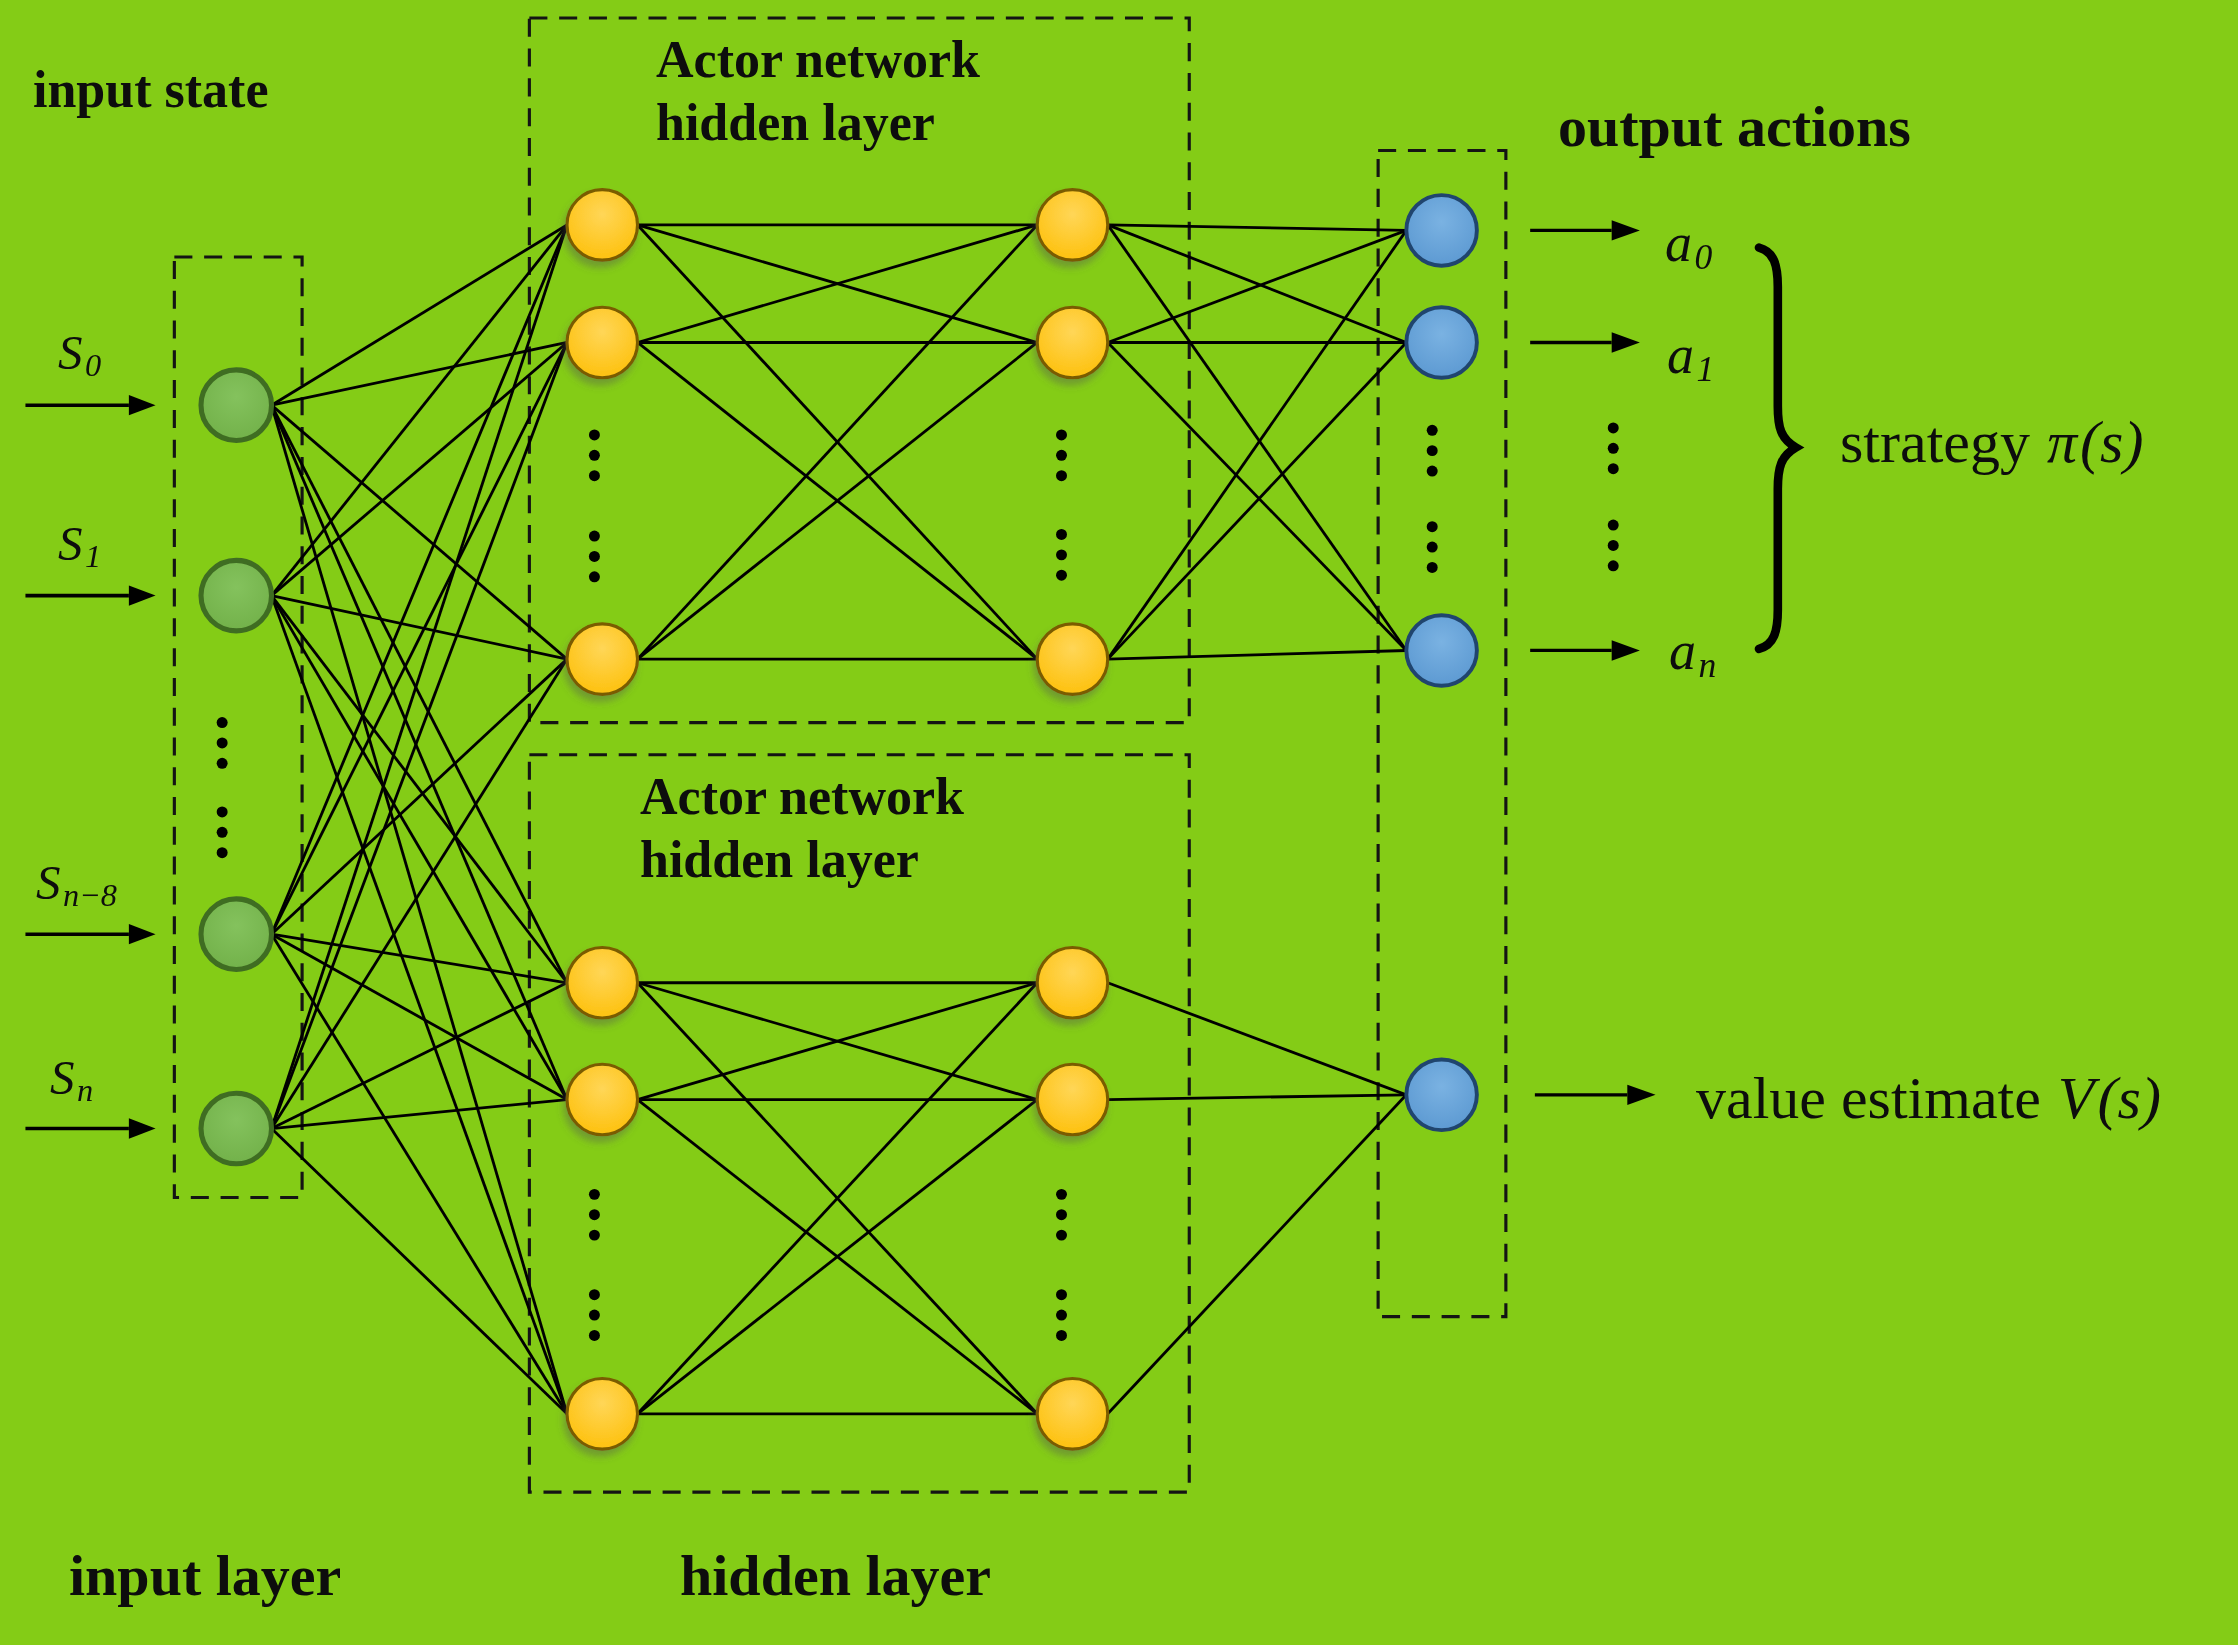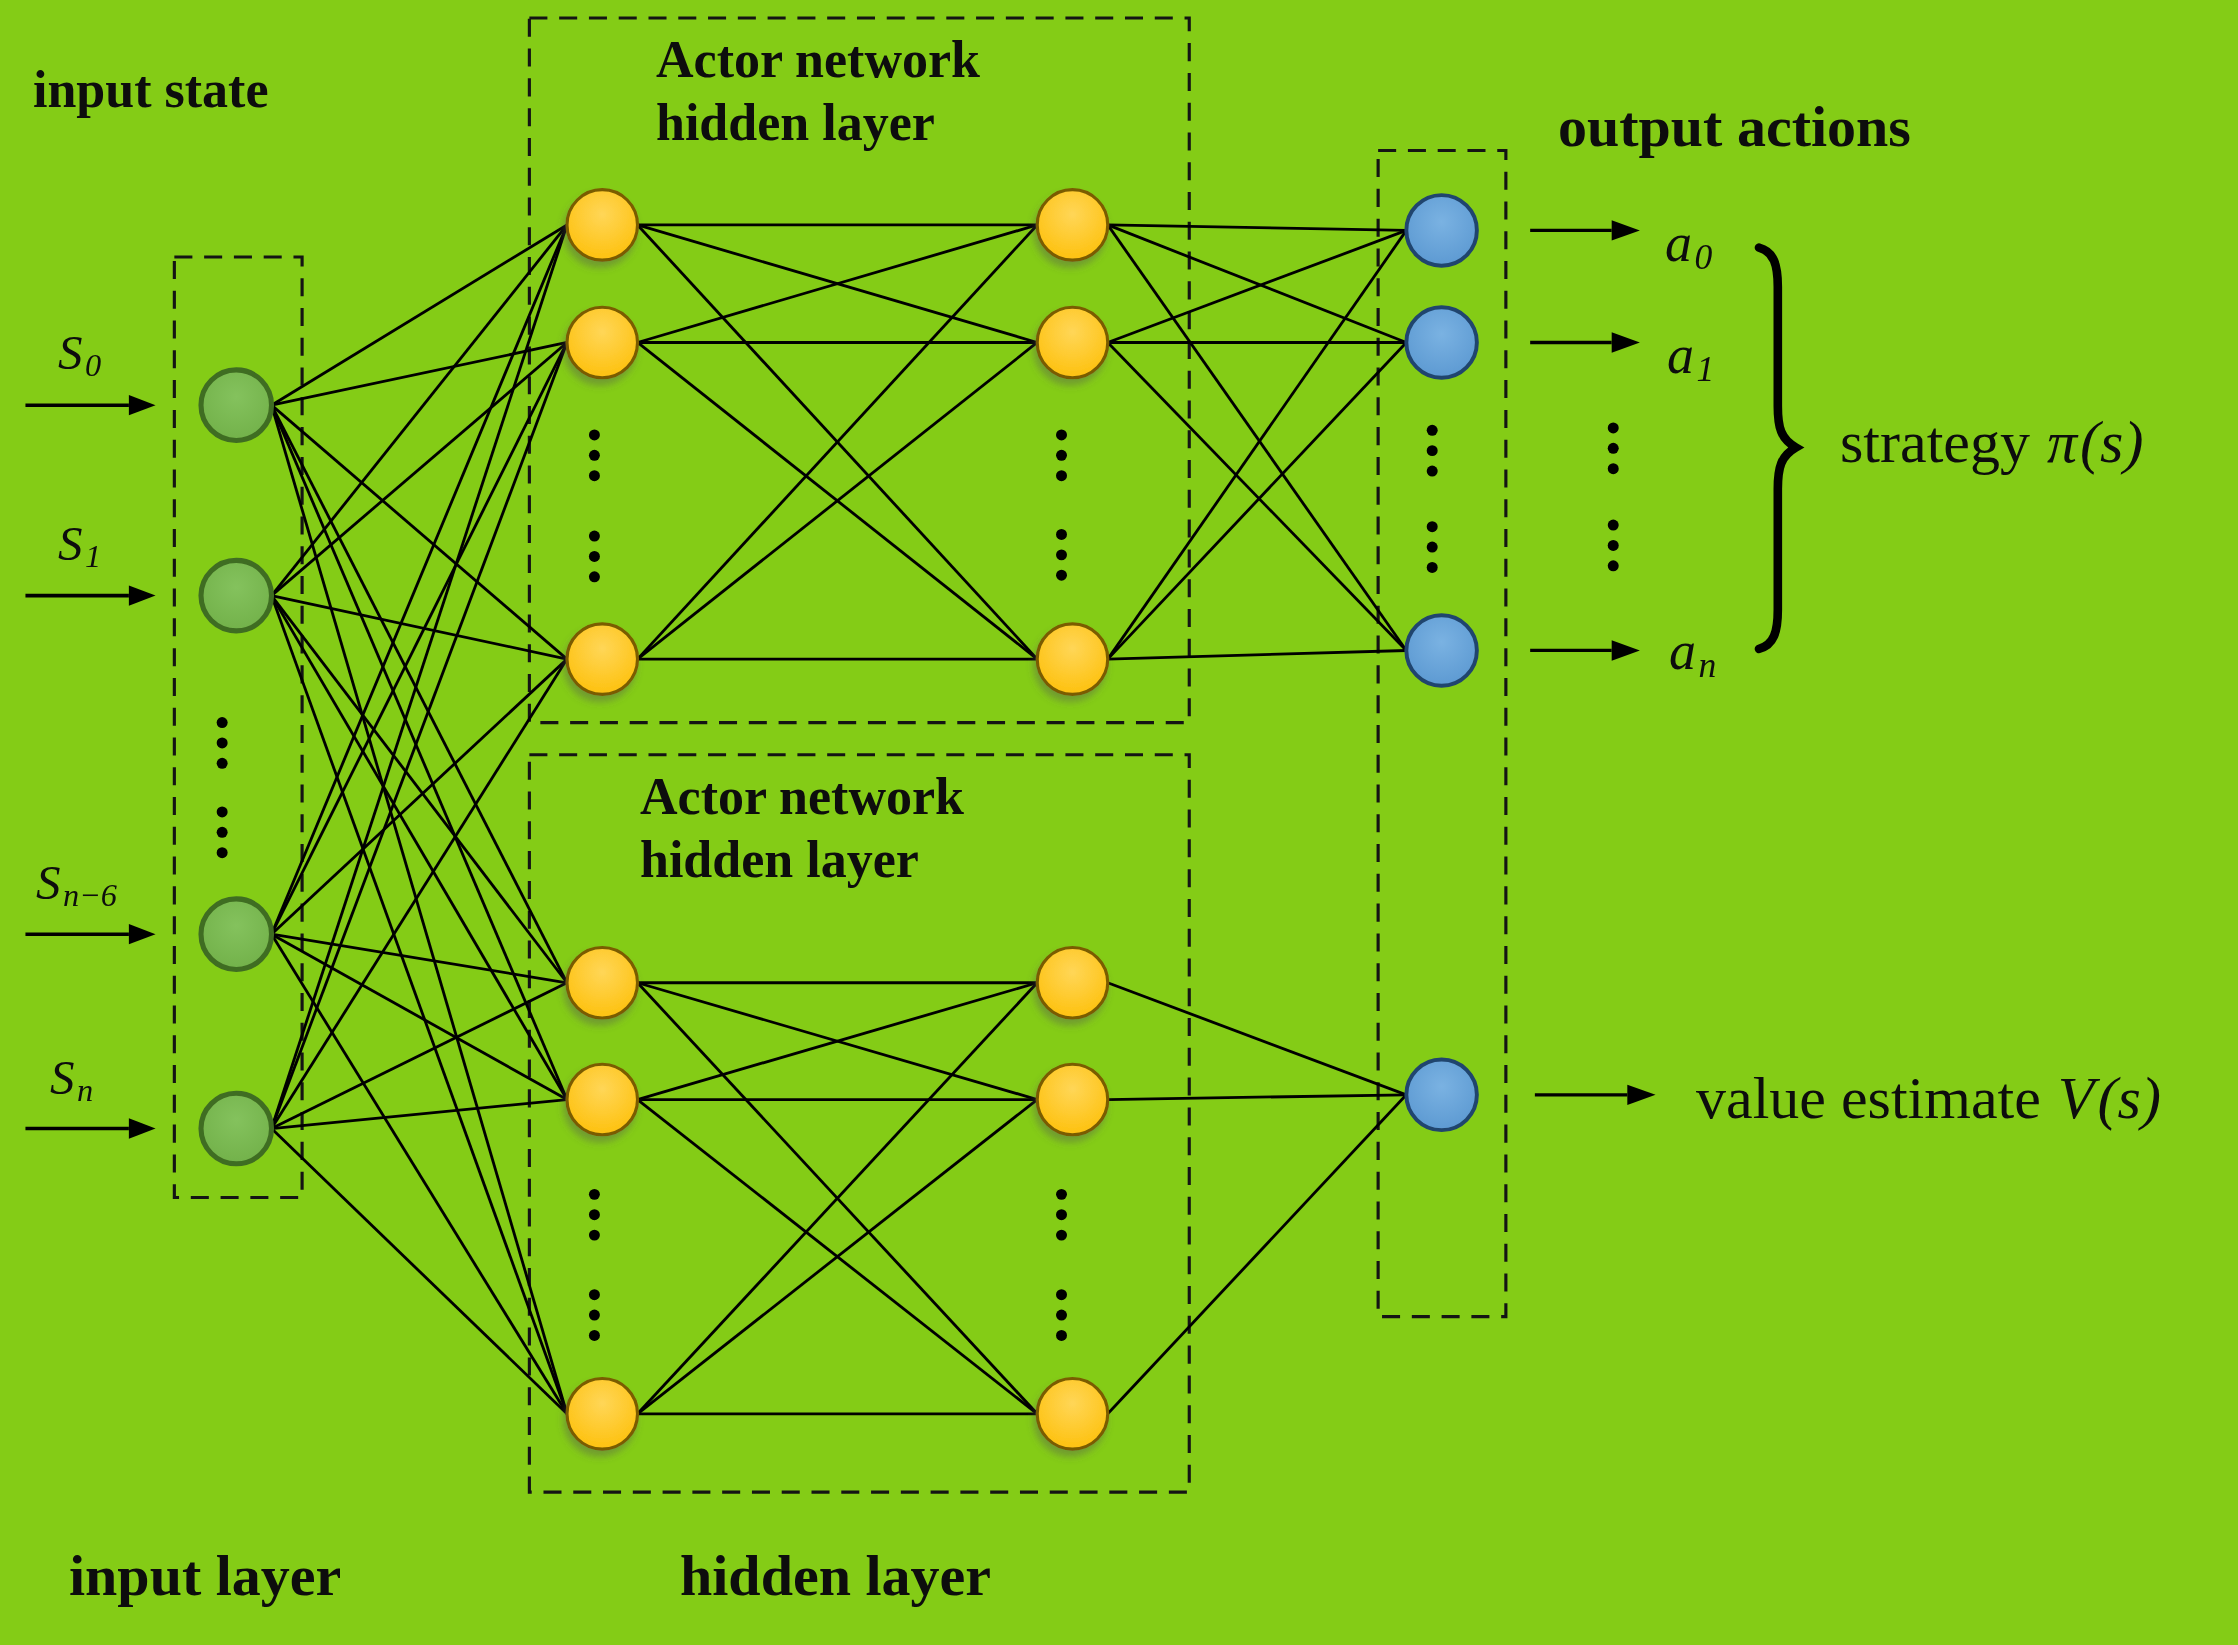--- a/index.html
+++ b/index.html
@@ -198,21 +198,21 @@
   <div class="title t74" style="left:69px;top:1541px;">input layer</div>
   <div class="title t74" style="left:680px;top:1541px;">hidden layer</div>
 
   <div class="math m62" style="left:58px;top:328px;">
     <span>S</span><span class="sub">0</span>
   </div>
   <div class="math m62" style="left:58px;top:519px;">
     <span>S</span><span class="sub">1</span>
   </div>
   <div class="math m62" style="left:36px;top:858px;">
-    <span>S</span><span class="sub">n−6</span>
+    <span>S</span><span class="sub">n−8</span>
   </div>
   <div class="math m62" style="left:50px;top:1053px;">
     <span>S</span><span class="sub">n</span>
   </div>
 
   <div class="math m64" style="left:1657px;top:216px;">
     <span>a</span><span class="sub">0</span>
   </div>
   <div class="math m64" style="left:1659px;top:328px;">
     <span>a</span><span class="sub">1</span>

